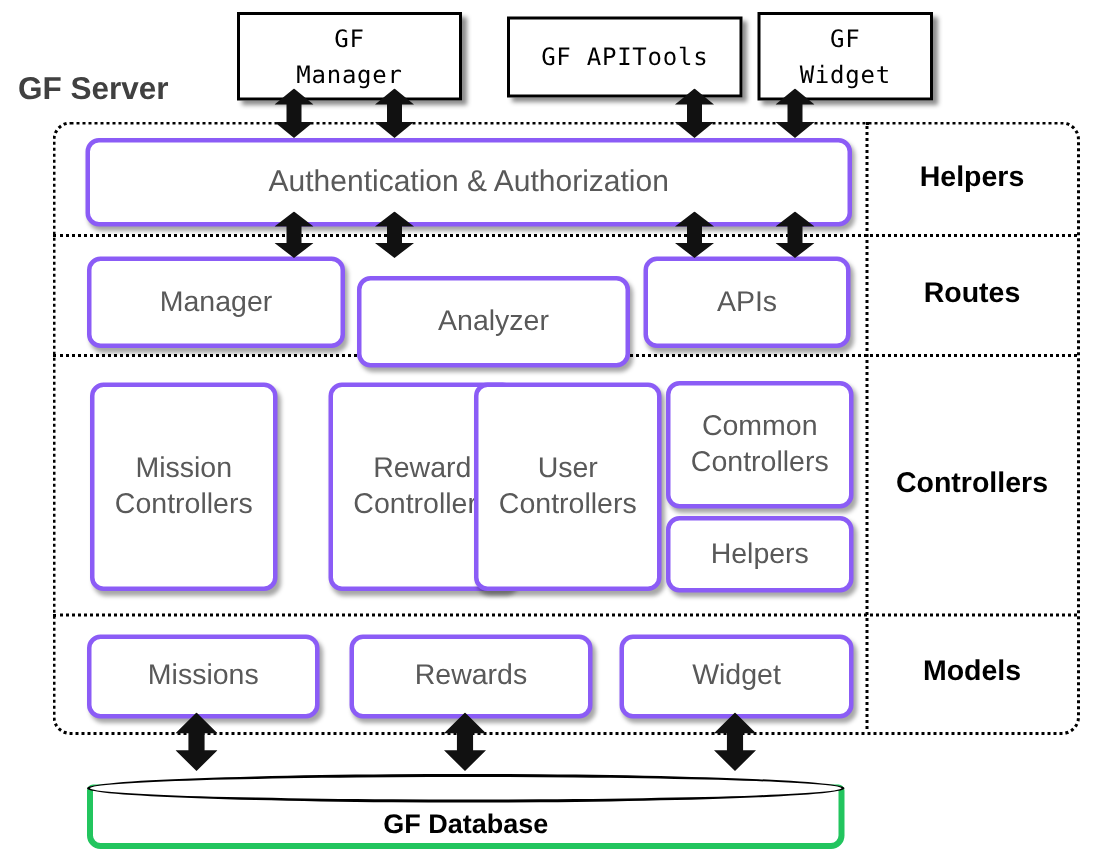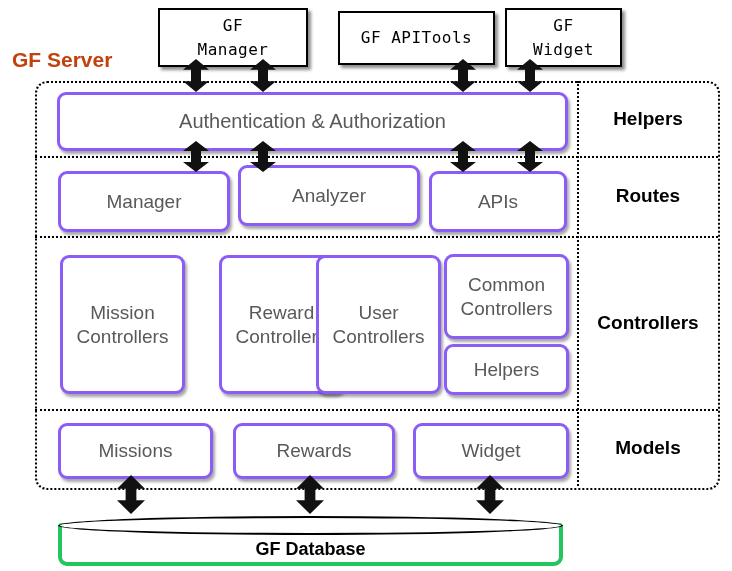--- a/index.html
+++ b/index.html
@@ -13,40 +13,40 @@
     box-shadow:3px 3px 3px rgba(0,0,0,0.45);
     display:flex;align-items:center;justify-content:center;text-align:center;
     font-family:"DejaVu Sans Mono",monospace;font-size:16px;color:#000;
     white-space:pre-line;line-height:1.45;letter-spacing:.5px;
   }
   .client-manager{left:158px;top:8px;width:146px;height:55px;}
   .client-apitools{left:338px;top:11px;width:153px;height:50px;}
   .client-widget{left:505px;top:8px;width:113px;height:55px;}
   
   .server-title{
-    position:absolute;left:12px;top:48px;font-size:21px;font-weight:bold;color:#c2410c;
+    position:absolute;left:12px;top:48px;font-size:21px;font-weight:bold;color:#404040;
   }
   
   .outline{
     position:absolute;left:35px;top:81px;width:681px;height:405px;
     border:2px dotted #000;border-radius:12px;
   }
   .hdiv{position:absolute;left:35px;width:683px;height:0;border-top:2px dotted #000;}
   .hdiv1{top:156px;} .hdiv2{top:236px;} .hdiv3{top:409px;}
   .vdiv{position:absolute;left:577px;top:81px;width:0;height:405px;border-left:2px dotted #000;}
   
   .gbox{
     position:absolute;background:#fff;border:3px solid #8b5cf6;border-radius:9px;
     box-shadow:2px 3px 3px rgba(0,0,0,0.35);
     display:flex;align-items:center;justify-content:center;text-align:center;
     color:#595959;font-size:19px;line-height:1.25;
   }
   .auth{left:57px;top:92px;width:505px;height:53px;font-size:20px;}
   .r-manager{left:58px;top:171px;width:166px;height:55px;}
-  .r-analyzer{left:238px;top:165px;width:176px;height:55px;}
+  .r-analyzer{left:238px;top:184px;width:176px;height:55px;}
   .r-apis{left:429px;top:171px;width:132px;height:55px;}
   .c-mission{left:60px;top:255px;width:119px;height:133px;}
   .c-reward{left:188px;top:255px;width:119px;height:133px;margin-left:31px;}
   .c-user{left:316px;top:255px;width:119px;height:133px;}
   .c-common{left:444px;top:254px;width:119px;height:79px;}
   .c-helpers{left:444px;top:344px;width:119px;height:45px;}
   .m-missions{left:58px;top:423px;width:149px;height:50px;}
   .m-rewards{left:233px;top:423px;width:156px;height:50px;}
   .m-users{left:413px;top:423px;width:150px;height:50px;}
   

